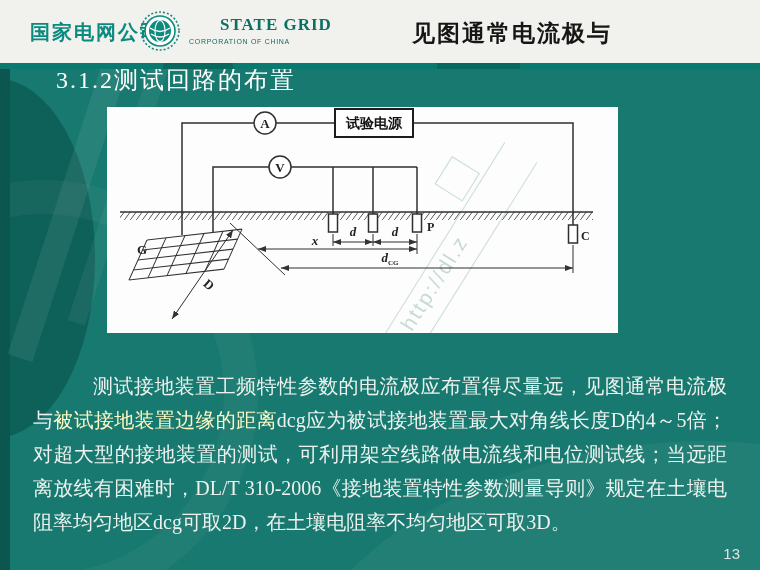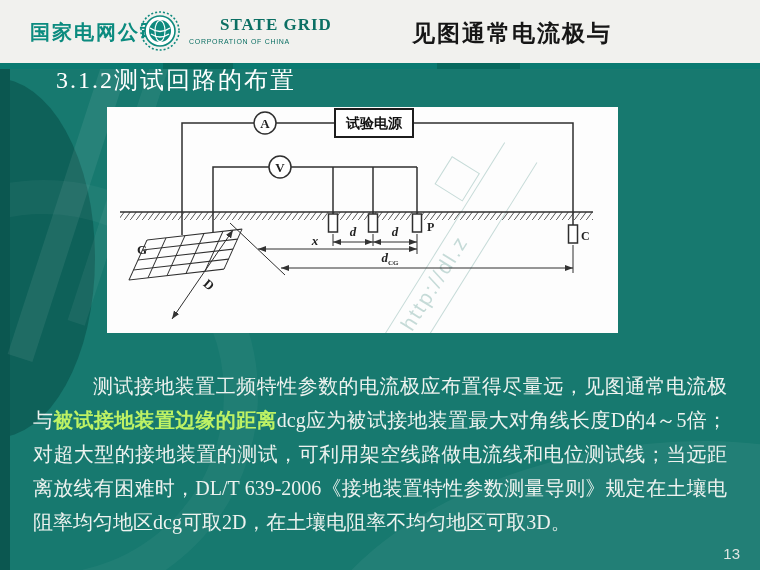--- a/index.html
+++ b/index.html
@@ -34,21 +34,21 @@
   .heading { position:absolute; left:56px; top:64px; z-index:3;
              font-family:"Liberation Serif","DejaVu Serif",serif;
              font-size:24px; color:#ffffff; letter-spacing:2px; }
   .panel { position:absolute; left:107px; top:107px; width:511px; height:226px;
            background:#fdfdfd; z-index:3; }
   .panel svg { display:block; }
   .body-text { position:absolute; left:33px; top:349px; width:694px; z-index:3;
                font-family:"Liberation Serif","DejaVu Serif",serif;
                font-size:20px; line-height:34px; text-align:justify; text-indent:3em;
                color:#edf2ef; }
-  .body-text .hl { color:#bef264;font-weight:bold; }
+  .body-text .hl { color:#fef9c3; }
   .pagenum { position:absolute; right:20px; bottom:8px; z-index:3; font-size:15px; color:#dfe5e2;margin-top:44px; }
 </style>
 </head>
 <body>
 
 <div class="page">
 
   <div class="deco swoosh"></div>
   <div class="deco swoosh2"></div>
   <div class="deco left-strip"></div>
@@ -164,17 +164,17 @@
         <line x1="0" y1="0" x2="95" y2="0"></line>
           <line x1="0" y1="10" x2="95" y2="10"></line>
         <line x1="0" y1="20" x2="95" y2="20"></line>
           <line x1="0" y1="30" x2="95" y2="30"></line>
         <line x1="0" y1="40" x2="95" y2="40"></line>
       </g>
       <text x="30" y="147" font-size="13" font-weight="bold" font-family="Liberation Serif, DejaVu Serif, serif" fill="#222">G</text>
     </svg>
   </div>
 
-  <p class="body-text"><span>测试接地装置工频特性参数的电流极应布置得尽量远，见图通常电流极与</span><span class="hl">被试接地装置边缘的距离</span><span>dcg应为被试接地装置最大对角线长度D的4～5倍；对超大型的接地装置的测试，可利用架空线路做电流线和电位测试线；当远距离放线有困难时，DL/T 639-2006《接地装置特性参数测量导则》规定在土壤电阻率均匀地区dcg可取2D，在土壤电阻率不均匀地区可取3D。</span></p>
+  <p class="body-text"><span>测试接地装置工频特性参数的电流极应布置得尽量远，见图通常电流极与</span><span class="hl">被试接地装置边缘的距离</span><span>dcg应为被试接地装置最大对角线长度D的4～5倍；对超大型的接地装置的测试，可利用架空线路做电流线和电位测试线；当远距离放线有困难时，DL/T 310-2006《接地装置特性参数测量导则》规定在土壤电阻率均匀地区dcg可取2D，在土壤电阻率不均匀地区可取3D。</span></p>
 
   <div class="pagenum">13</div>
 
 </div>
 
 </body></html>

